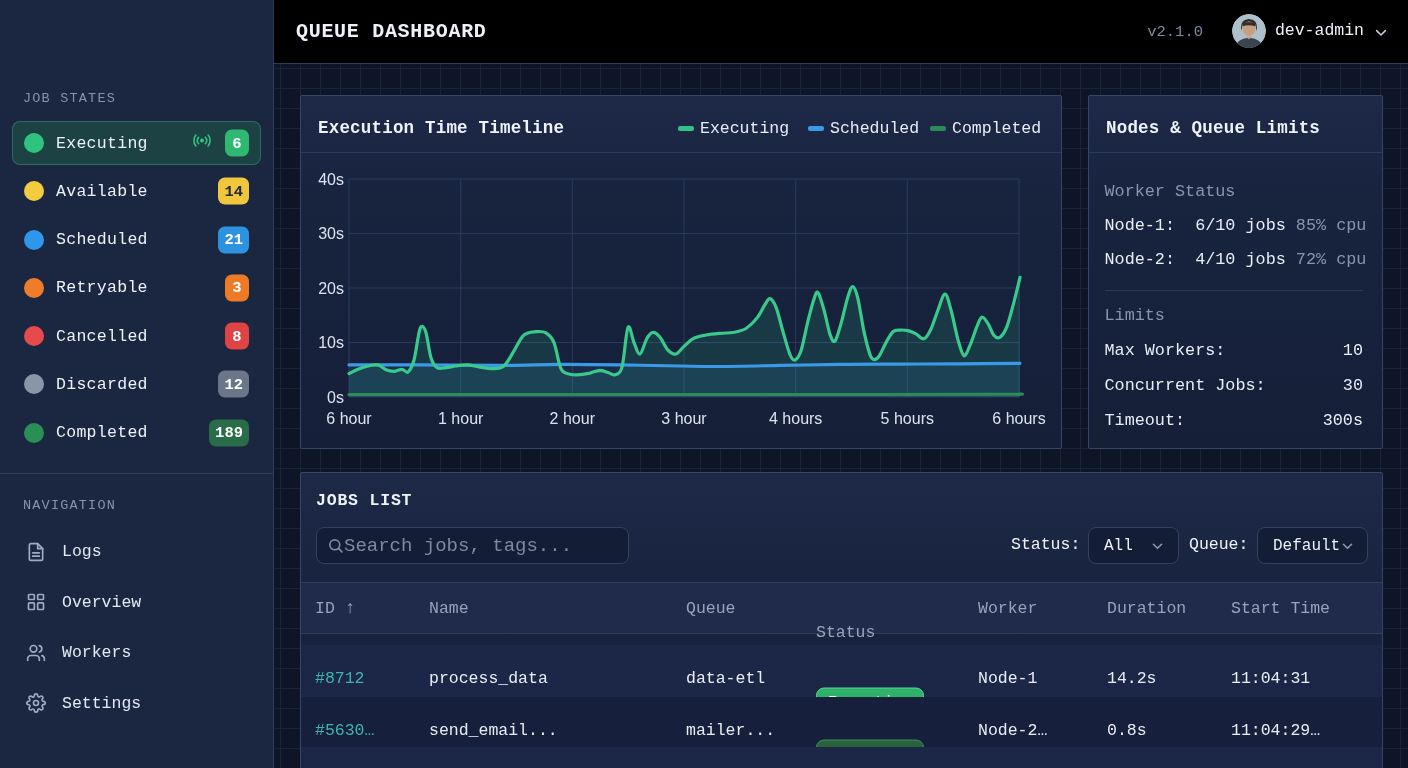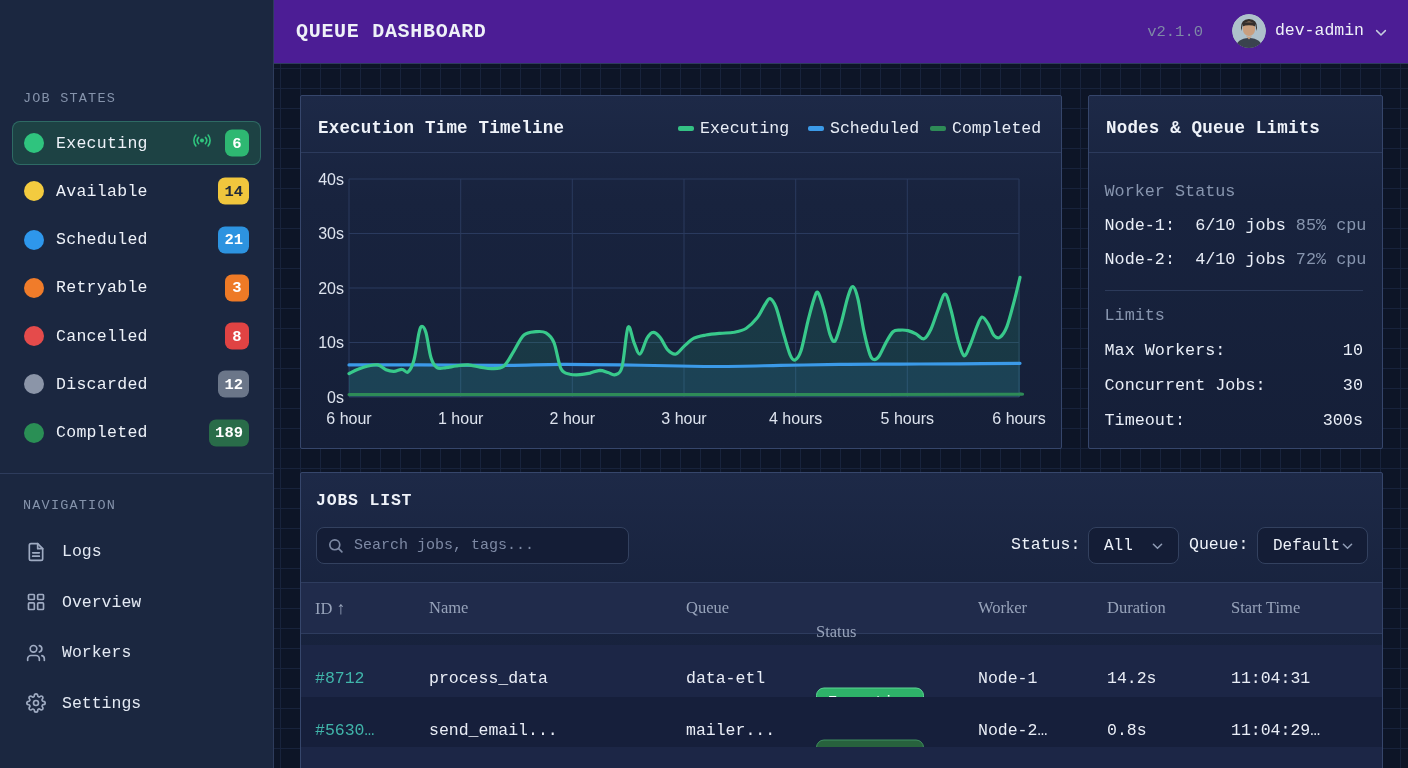--- a/index.html
+++ b/index.html
@@ -47,21 +47,21 @@
 }
 .sig { position:absolute; right:48px; top:50%; transform:translateY(-50%); }
 .divider { position:absolute; left:0; right:0; top:473px; height:1px; background:#2e3c5c; }
 .nav { position:absolute; left:26px; top:526.5px; right:0; }
 .nav-item { display:flex; align-items:center; height:50.5px; }
 .nav-item svg { stroke:#9fabc2; }
 .nav-label { margin-left:16px; font-size:16.5px; color:#e4eaf4; }
 
 .header {
   position:absolute; left:274px; right:0; top:0; height:64px;
-  background:#4c1d95; border-bottom:1px solid #2e3c5c;
+  background:#000000; border-bottom:1px solid #2e3c5c;
 }
 .page-title { position:absolute; left:22px; top:20px; font-size:20px; font-weight:bold; letter-spacing:0.7px; color:#eef1f8; }
 .ver { position:absolute; right:205px; top:23px; font-size:15.5px; color:#7e8aa6; }
 .avatar { position:absolute; right:142px; top:14px; width:34px; height:34px; border-radius:50%; overflow:hidden; }
 .uname { position:absolute; right:44px; top:21px; font-size:16.5px; color:#eef1f8; }
 .chev { position:absolute; right:19px; top:25px; }
 
 .main {
   position:absolute; left:274px; right:0; top:64px; bottom:0;
   background-color:#0d1527;
@@ -93,30 +93,30 @@
 .nline { position:absolute; left:15.5px; right:19px; height:20px; display:flex; justify-content:space-between; white-space:nowrap; }
 .gray { color:#8795ae; }
 .nval { text-align:right; }
 
 .jl-title { position:absolute; left:15px; top:18px; font-size:16.5px; font-weight:bold; letter-spacing:0.8px; color:#eef2f9; }
 .search {
   position:absolute; left:15px; top:54px; width:313px; height:37px;
   background:#141d36; border:1px solid #33415f; border-radius:8px;
   display:flex; align-items:center; padding-left:10px;
 }
-.search-ph { color:#7d89a4; font-size:15px; margin-left:10px; }
+.search-ph { color:#7d89a4; font-size:19px; }
 .filt-label { position:absolute; top:62px; font-size:16.5px; color:#eef2f9; }
 .select {
   position:absolute; top:54px; height:37px;
   background:#141d36; border:1px solid #33415f; border-radius:8px;
   display:flex; align-items:center; font-size:16px; color:#eef2f9;
 }
 .thead {
   position:absolute; left:0; right:0; top:109px; height:52px;
-  background:#202b4b; border-top:1px solid #2e3c5e; border-bottom:1px solid #2e3c5e;font-family:Liberation Serif, serif;
+  background:#202b4b; border-top:1px solid #2e3c5e; border-bottom:1px solid #2e3c5e;
 }
 .th { position:absolute; top:50%; transform:translateY(-50%); font-size:16.5px; color:#97a3ba; }
 .row { position:absolute; left:0; right:0; height:66px; border-bottom:1px solid #273355; }
 .cell { position:absolute; top:50%; transform:translateY(-50%); font-size:16.5px; color:#e9edf6; }
 .id { color:#40b5aa; }
 .sbadge {
   position:absolute; top:50%; transform:translateY(-50%);
   height:29px; padding:0 11px; border-radius:8px;
   display:flex; align-items:center; font-size:15.5px;
 }

